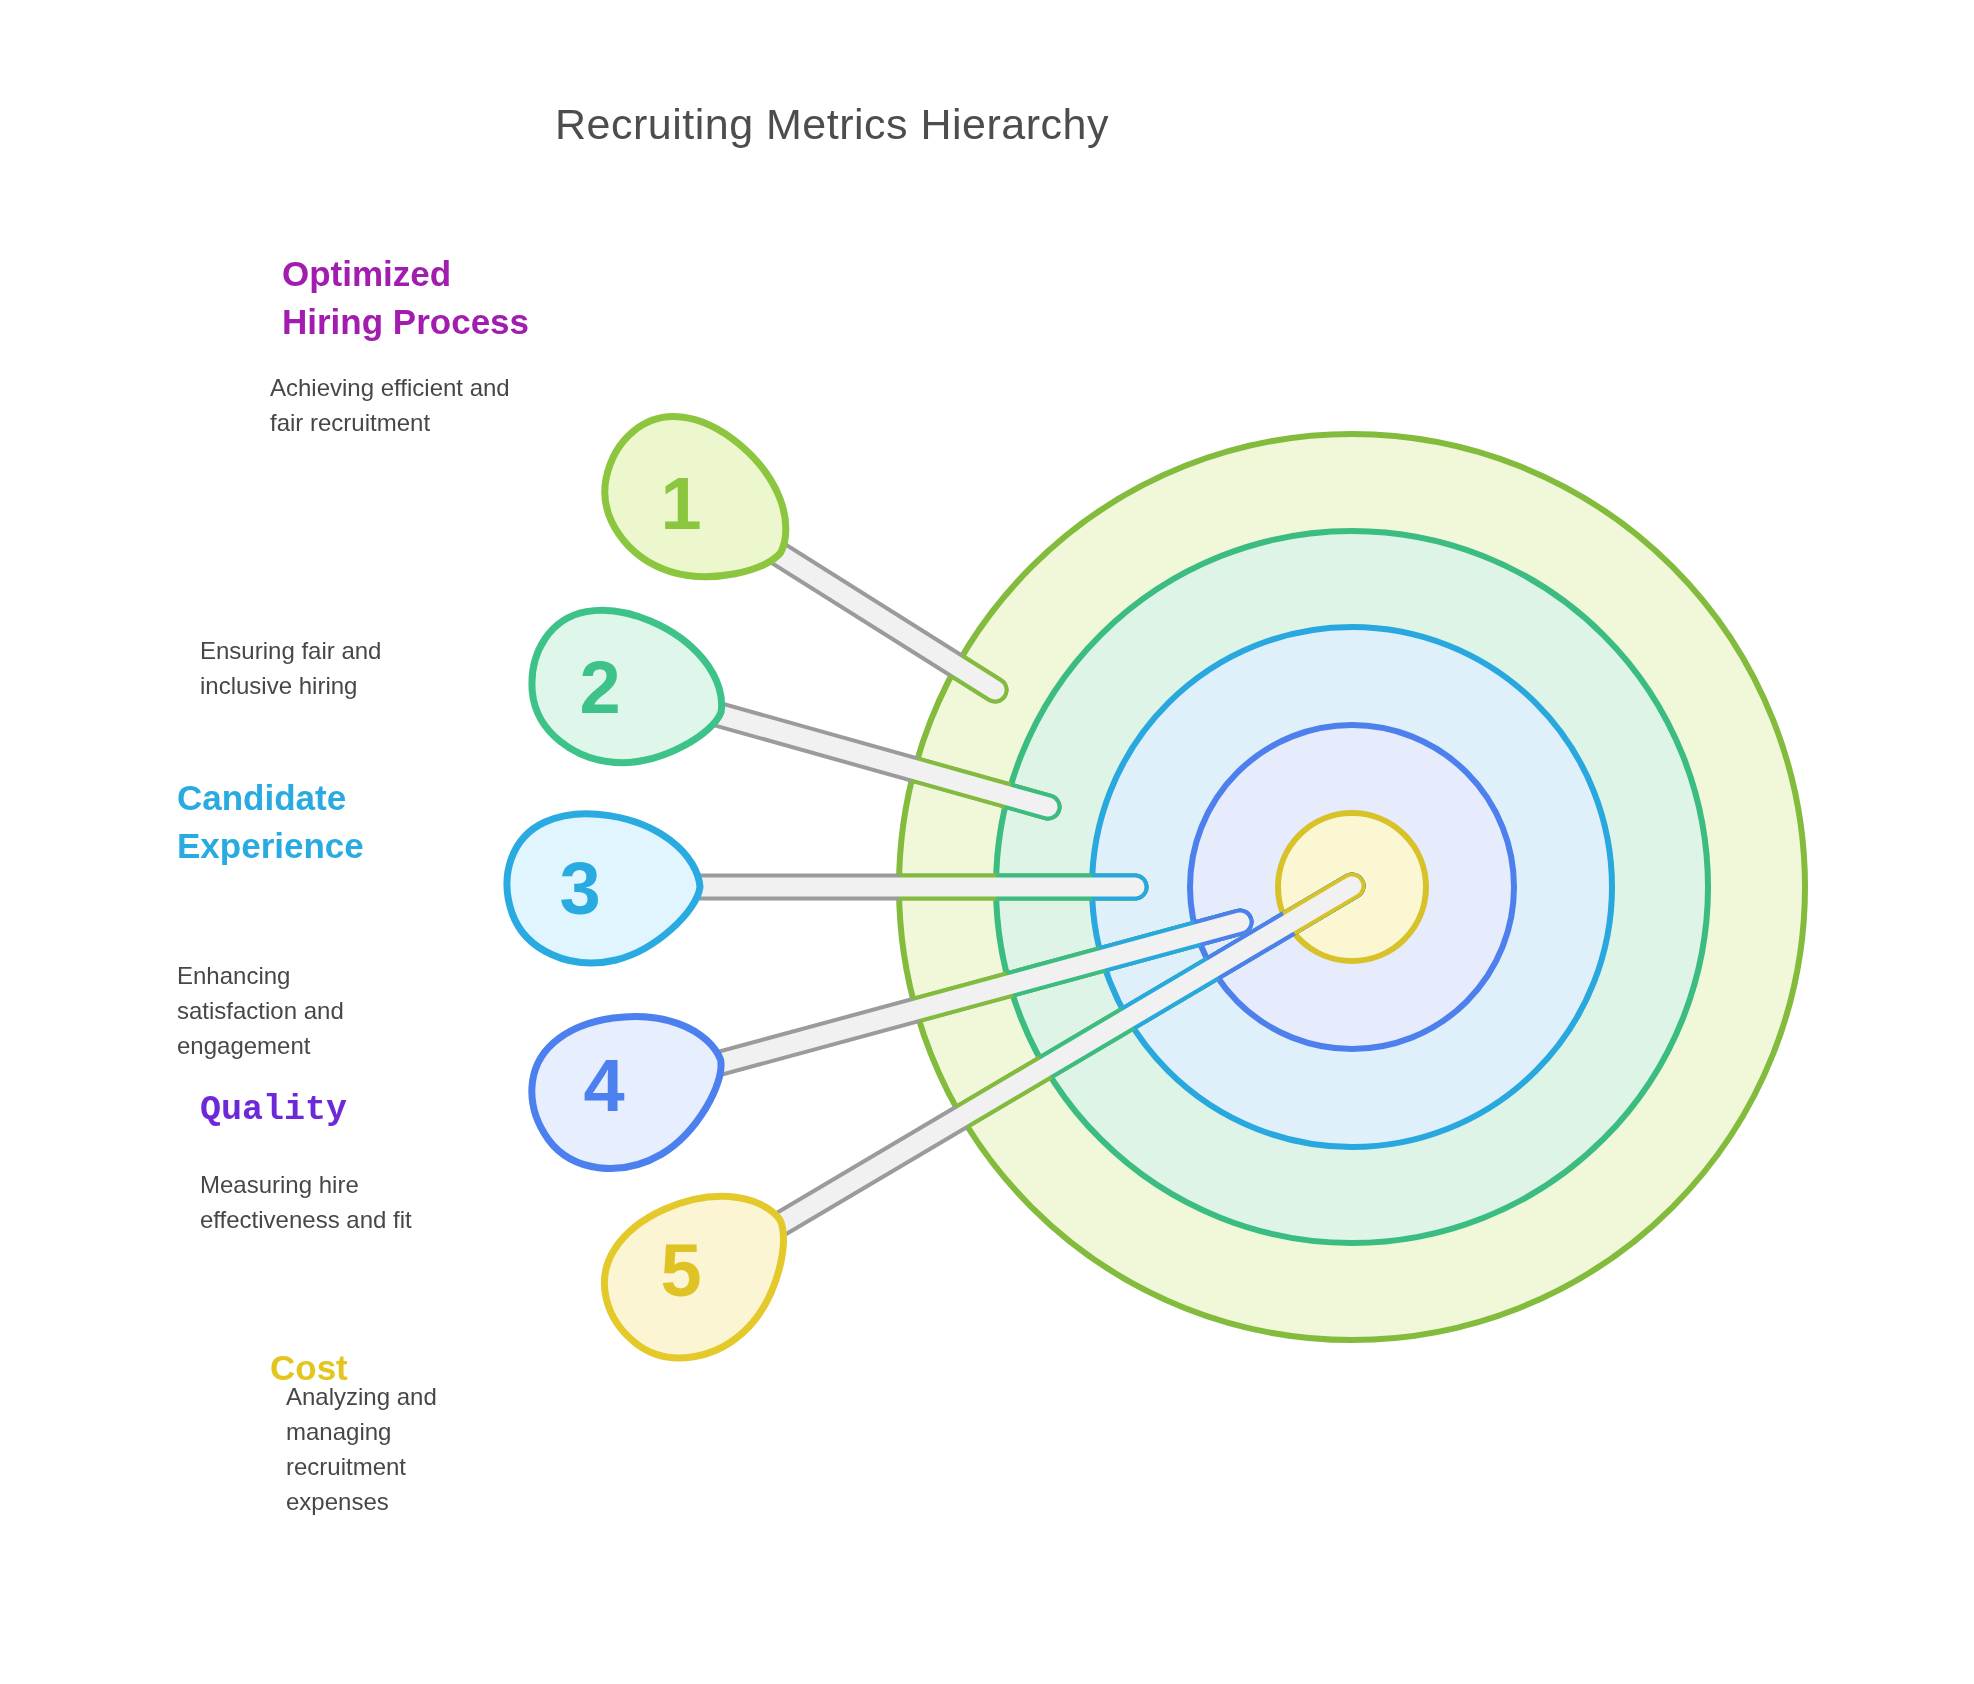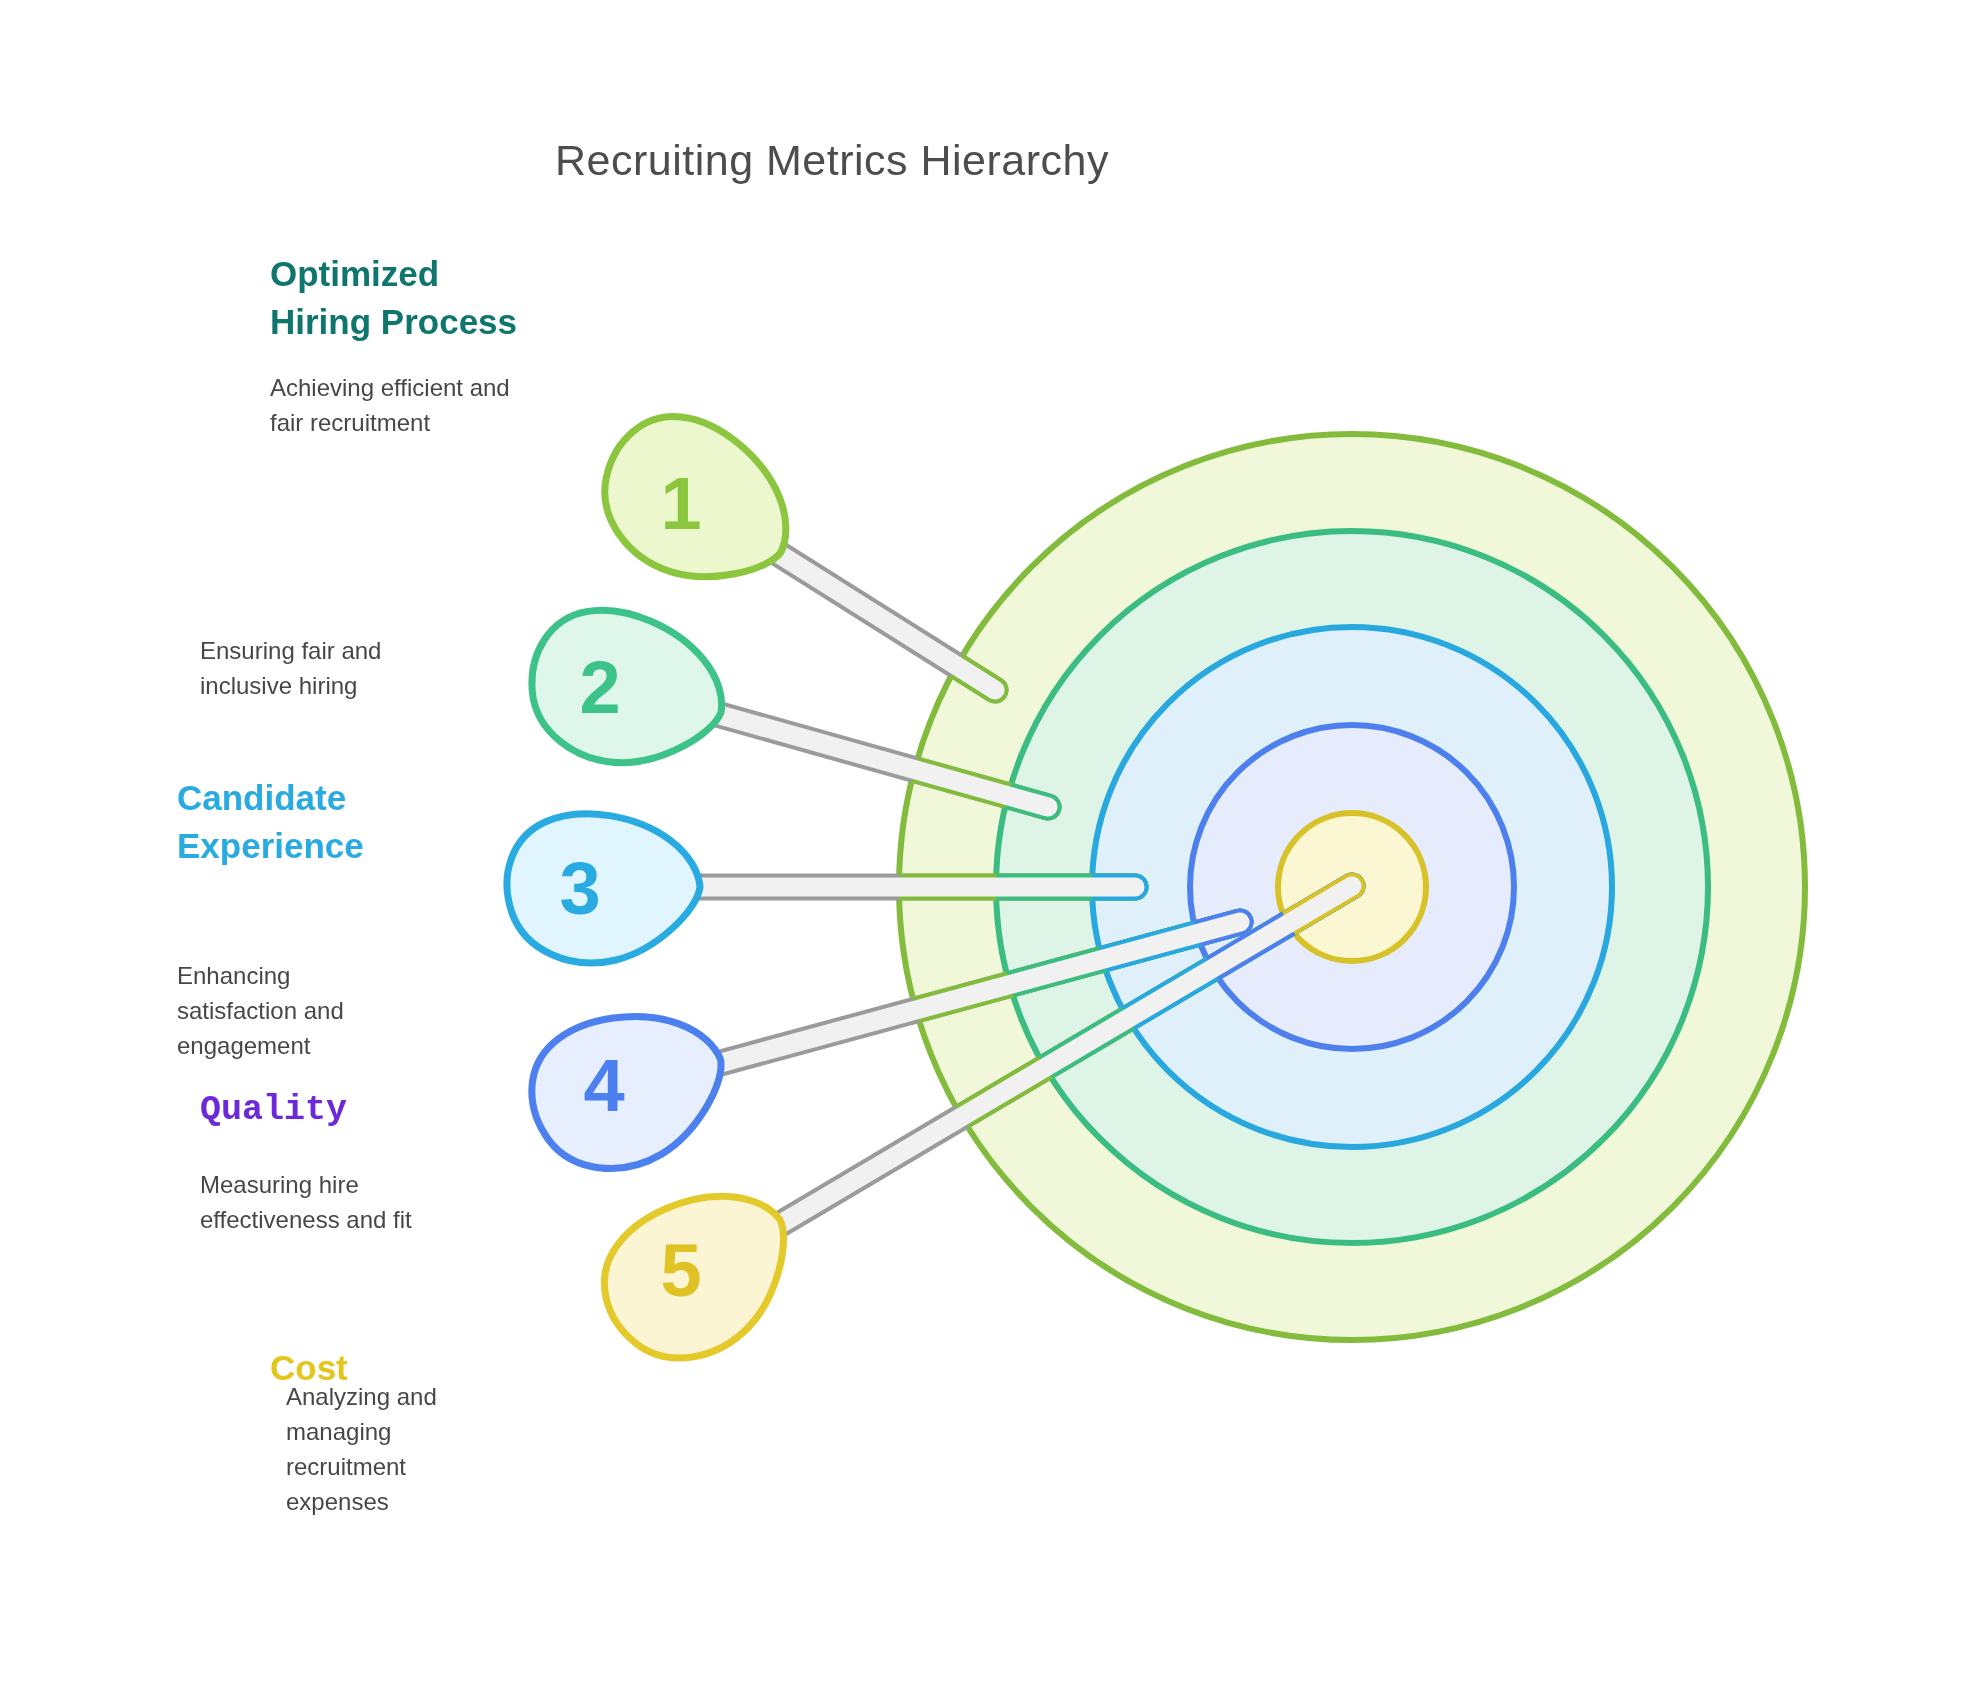--- a/index.html
+++ b/index.html
@@ -8,31 +8,30 @@
     width:1974px;height:1684px;
     background:#ffffff;
     overflow:hidden;
     font-family:"Liberation Sans","DejaVu Sans",sans-serif;
   }
   .title{
     position:absolute;left:0;top:100px;width:1664px;
     text-align:center;
     font-size:43px;font-weight:500;color:#4d4d4d;
     letter-spacing:0.5px;
-    margin-top:36px;
   }
   .item-label{
     position:absolute;
     font-size:35px;font-weight:700;line-height:48px;
   }
   .item-desc{
     position:absolute;
     font-size:24px;font-weight:400;line-height:35px;color:#474747;
   }
-  .c-lime{color:#0f766e;}
+  .c-lime{color:#a21caf;margin-left:12px;}
   .c-emerald{color:#3DC38B;}
   .c-cyan{color:#29ABE2;}
   .c-blue{color:#6d28d9;font-family:Liberation Mono, monospace;}
   .c-yellow{color:#E2C61D;}
 
   .label1{left:270px;top:250px;width:260px;}
   .desc1 {left:270px;top:370px;width:250px;}
   .label2{left:200px;top:512px;width:235px;}
   .desc2 {left:200px;top:633px;width:235px;}
   .label3{left:177px;top:774px;width:230px;}

